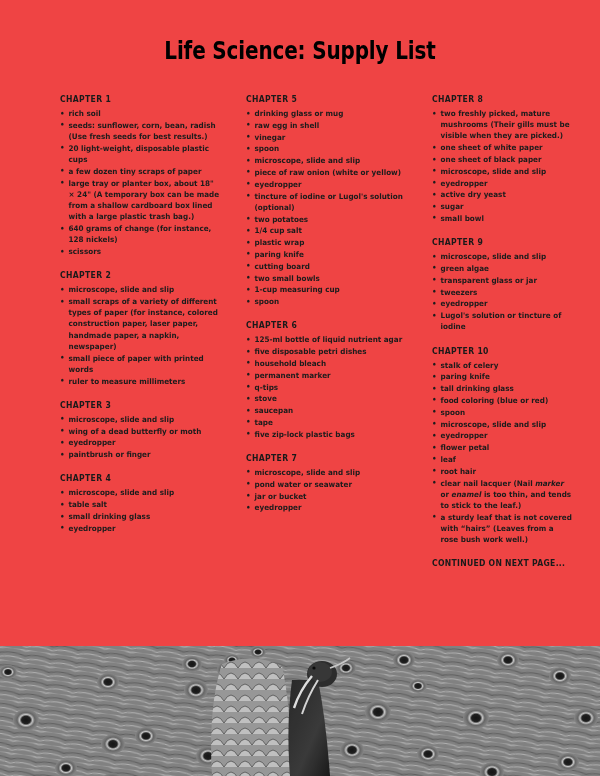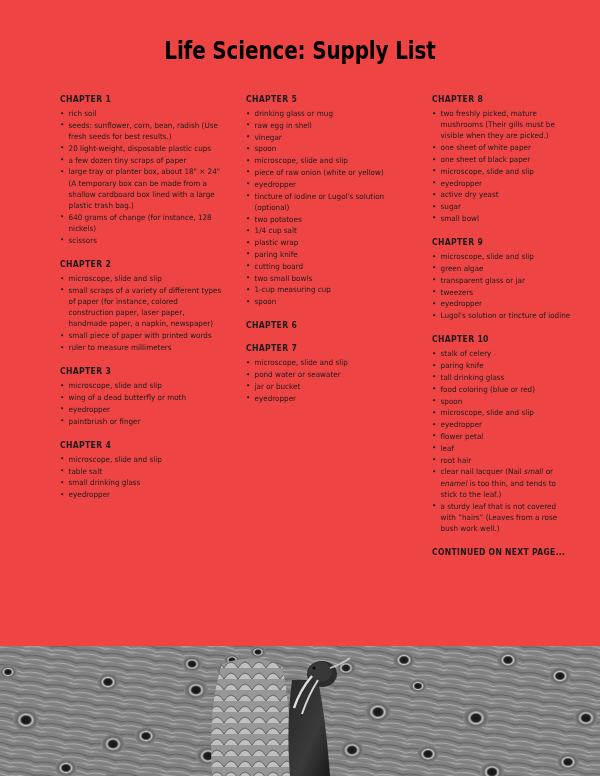--- a/index.html
+++ b/index.html
@@ -59,20 +59,21 @@
     letter-spacing: 0.35px;
     color: #1a1a1a;
     margin: 0 0 4px 0;
     transform: scaleX(0.94);
     transform-origin: left center;
   }
   ul.items {
     list-style: none;
     margin: 0;
     padding: 0;
+    font-weight: bold;
   }
   ul.items li {
     position: relative;
     padding-left: 9px;
     font-family: "DejaVu Sans", sans-serif;
     font-size: 7.6px;
     line-height: 11.2px;
     color: #1c1c1c;
     margin-bottom: 0.6px;
     transform: scaleX(0.95);
@@ -180,20 +181,31 @@
             <li>plastic wrap</li>
             <li>paring knife</li>
             <li>cutting board</li>
             <li>two small bowls</li>
             <li>1-cup measuring cup</li>
             <li>spoon</li>
           </ul>
         </div>
         <div class="chapter">
           <div class="chapter-heading">CHAPTER 6</div>
+          <ul class="items">
+            <li>125-ml bottle of liquid nutrient agar</li>
+            <li>five disposable petri dishes</li>
+            <li>household bleach</li>
+            <li>permanent marker</li>
+            <li>q-tips</li>
+            <li>stove</li>
+            <li>saucepan</li>
+            <li>tape</li>
+            <li>five zip-lock plastic bags</li>
+          </ul>
         </div>
         <div class="chapter">
           <div class="chapter-heading">CHAPTER 7</div>
           <ul class="items">
             <li>microscope, slide and slip</li>
             <li>pond water or seawater</li>
             <li>jar or bucket</li>
             <li>eyedropper</li>
           </ul>
         </div>
@@ -229,21 +241,21 @@
             <li>stalk of celery</li>
             <li>paring knife</li>
             <li>tall drinking glass</li>
             <li>food coloring (blue or red)</li>
             <li>spoon</li>
             <li>microscope, slide and slip</li>
             <li>eyedropper</li>
             <li>flower petal</li>
             <li>leaf</li>
             <li>root hair</li>
-            <li><span>clear nail lacquer (Nail </span><i>small</i><span> or </span><i>enamel</i><span> is too thin, and tends to stick to the leaf.)</span></li>
+            <li><span>clear nail lacquer (Nail </span><i>marker</i><span> or </span><i>enamel</i><span> is too thin, and tends to stick to the leaf.)</span></li>
             <li>a sturdy leaf that is not covered with “hairs” (Leaves from a rose bush work well.)</li>
           </ul>
         </div>
         <div class="continued">CONTINUED ON NEXT PAGE...</div>
     </div>
   </div>
 
   <div class="bottom-photo">
     <svg viewBox="0 0 600 130" preserveAspectRatio="none" aria-hidden="true">
       <defs>

